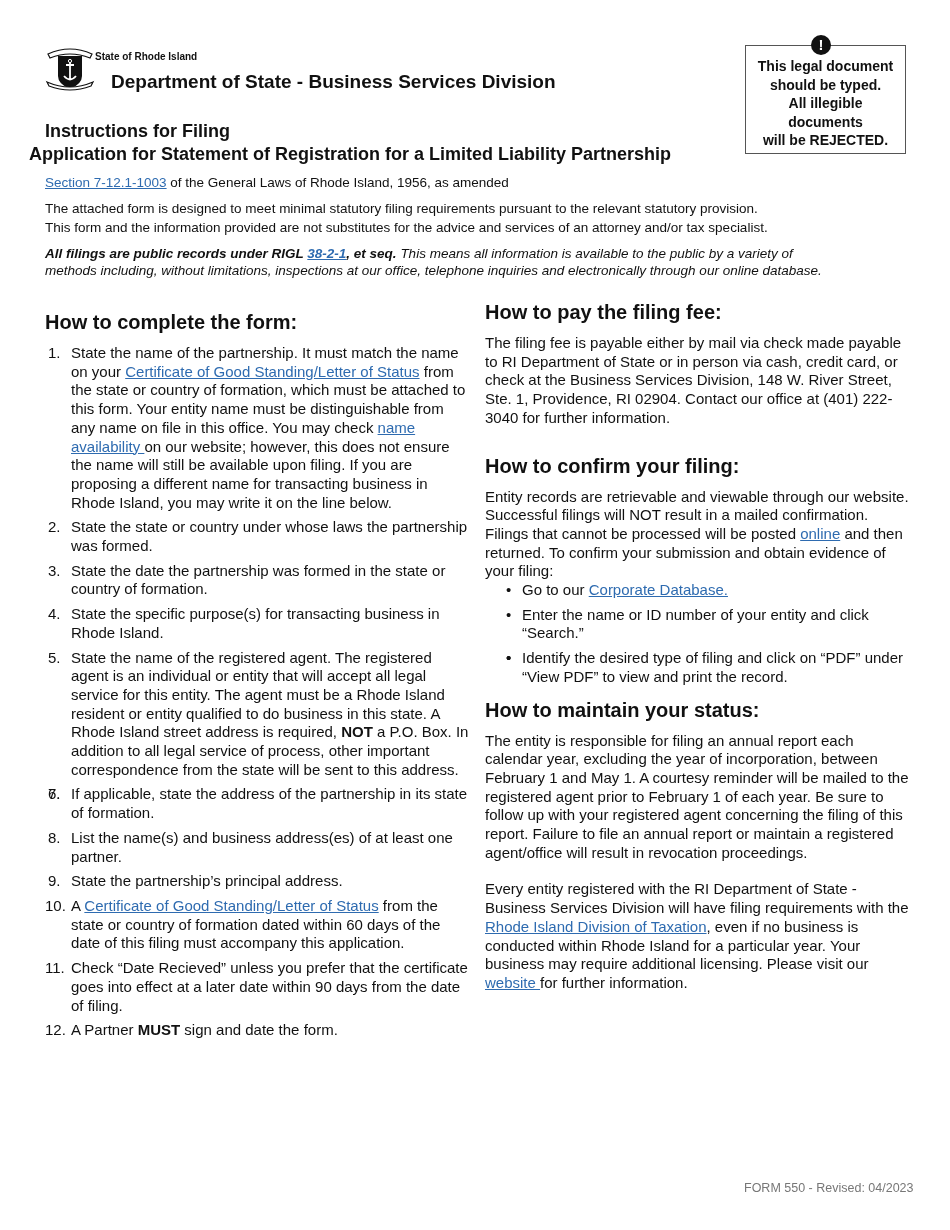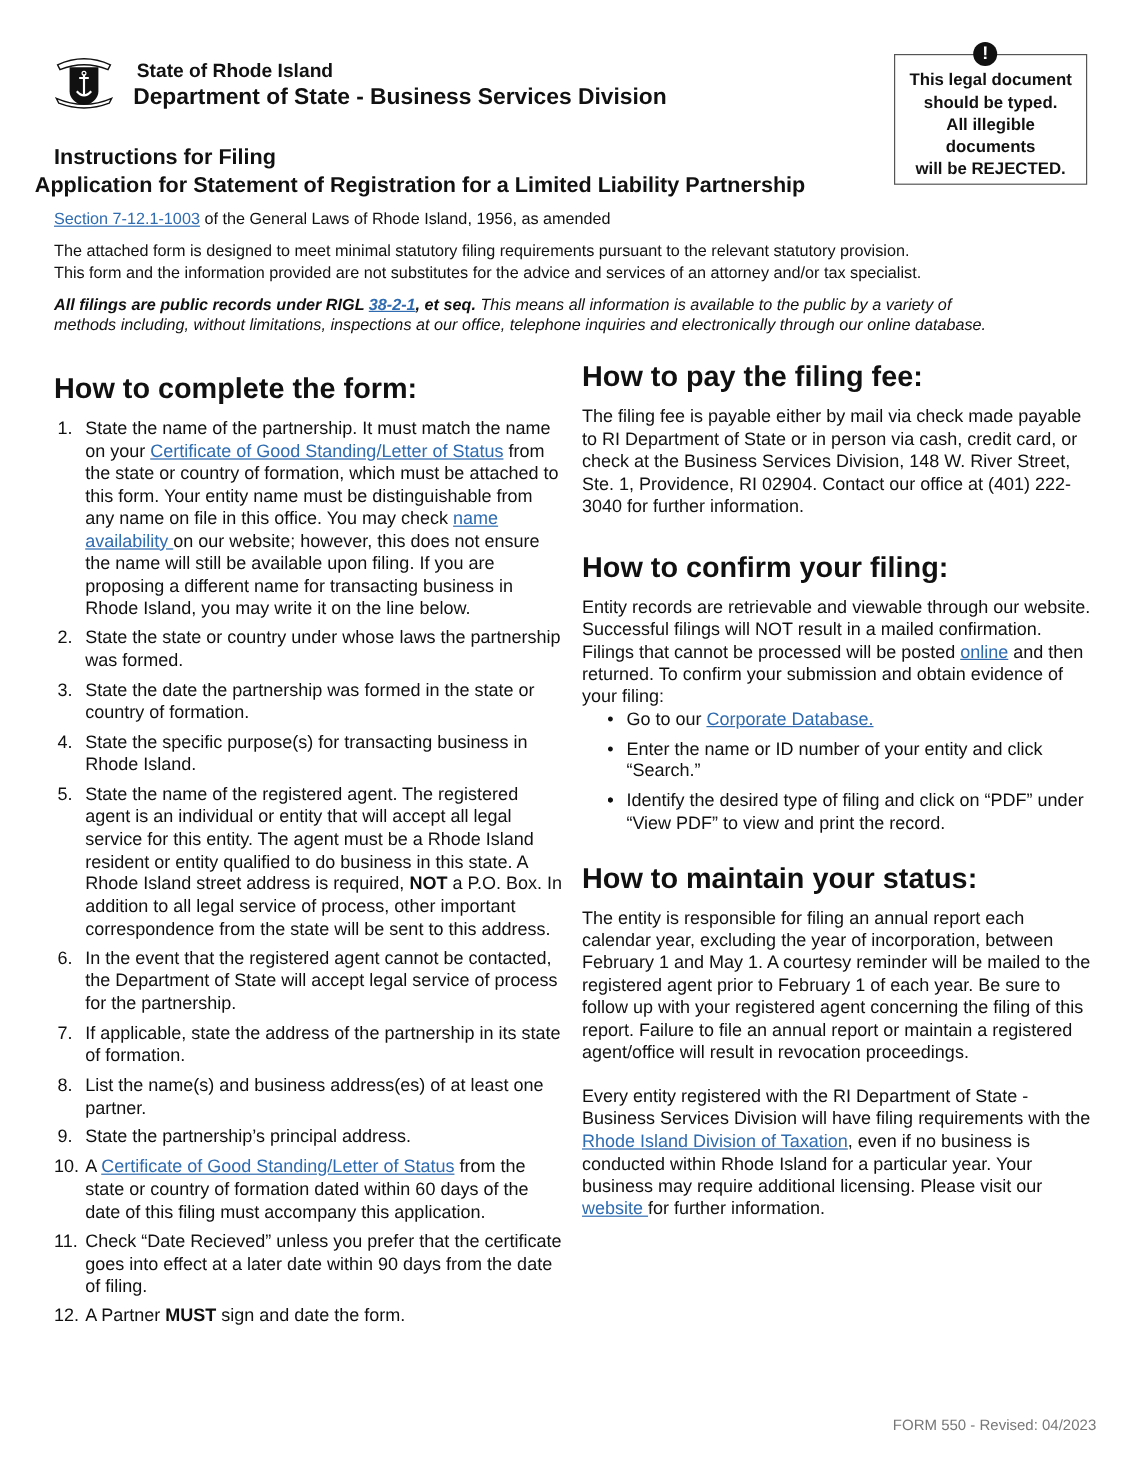--- a/index.html
+++ b/index.html
@@ -2,40 +2,40 @@
 <html><head>
 <meta charset="utf-8">
 <style>
   html, body { margin: 0; padding: 0; background: #ffffff; }
   body {
     width: 950px; height: 1230px; position: relative; overflow: hidden;
     font-family: "Liberation Sans", sans-serif; color: #111111;
   }
   a, .link { color: #2e6bb0; text-decoration: underline; }
   .seal { position: absolute; left: 44px; top: 42px; width: 52px; height: 52px; }
-  .hdr-state { position: absolute; left: 114px; top: 51px; font-size: 16px; font-weight: bold; }
+  .hdr-state { position: absolute; left: 95px; top: 51px; font-size: 10px; font-weight: bold; }
   .hdr-dept { position: absolute; left: 111px; top: 71px; font-size: 19px; font-weight: bold; }
   .warn-box {
     position: absolute; left: 745px; top: 45px; width: 161px; height: 109px;
     border: 1px solid #555; box-sizing: border-box; text-align: center;
     font-weight: bold; font-size: 14px; line-height: 18.5px; padding-top: 11px;
   }
   .warn-icon {
     position: absolute; left: 811px; top: 35px; width: 20px; height: 20px; border-radius: 50%;
     background: #111; color: #fff; font-weight: bold; font-size: 15px; line-height: 20px; text-align: center;
   }
   .title1 { position: absolute; left: 45px; top: 121px; font-size: 18px; font-weight: bold; }
   .title2 { position: absolute; left: 29px; top: 144px; font-size: 18px; font-weight: bold; }
   .section-line { position: absolute; left: 45px; top: 175px; font-size: 13.5px; }
   .disclaimer { position: absolute; left: 45px; top: 199px; font-size: 13.5px; line-height: 19px; width: 800px; }
   .public { position: absolute; left: 45px; top: 245px; font-size: 13.5px; line-height: 17px; width: 780px; font-style: italic; }
   .public b { font-weight: bold; }
   .col-left { position: absolute; left: 45px; top: 311px; width: 425px; }
   .col-right { position: absolute; left: 485px; top: 301px; width: 430px; }
-  h2 { font-size: 24px; font-weight: bold; margin: 0 0 10px 0; }
+  h2 { font-size: 20px; font-weight: bold; margin: 0 0 10px 0; }
   ol.steps { list-style: none; margin: 0; padding: 0; font-size: 15px; line-height: 18.7px; }
   ol.steps li { position: relative; padding-left: 26px; margin-bottom: 6px; }
   ol.steps li .num { position: absolute; left: 3px; top: 0; }
   ol.steps li .num.wide { left: 0; }
   p.body { font-size: 15px; line-height: 18.7px; margin: 0; }
   ul.bullets { list-style: none; margin: 0; padding: 0; font-size: 15px; line-height: 18.7px; }
   ul.bullets li { position: relative; padding-left: 37px; margin-bottom: 6px; }
   ul.bullets li .dot { position: absolute; left: 21px; top: 0; }
   .footer { position: absolute; left: 744px; top: 1181px; font-size: 12.5px; color: #777; }
 </style>
@@ -97,21 +97,20 @@
     <li>
       <span class="num">4.</span>
       <span>State the specific purpose(s) for transacting business in Rhode Island.</span>
     </li>
     <li>
       <span class="num">5.</span>
       <span>State the name of the registered agent. The registered agent is an individual or entity that will accept all legal service for this entity. The agent must be a Rhode Island resident or entity qualified to do business in this state. A Rhode Island street address is required, </span><b>NOT</b><span> a P.O. Box. In addition to all legal service of process, other important correspondence from the state will be sent to this address.</span>
     </li>
     <li>
       <span class="num">6.</span>
-      <span>In the event that the registered agent cannot be contacted, the Department of State will accept legal service of process for the partnership.</span>
     </li>
     <li>
       <span class="num">7.</span>
       <span>If applicable, state the address of the partnership in its state of formation.</span>
     </li>
     <li>
       <span class="num">8.</span>
       <span>List the name(s) and business address(es) of at least one partner.</span>
     </li>
     <li>
@@ -143,20 +142,20 @@
     <h2>How to confirm your filing:</h2>
     <p class="body"><span>Entity records are retrievable and viewable through our website. Successful filings will NOT result in a mailed confirmation. Filings that cannot be processed will be posted </span><a class="link">online</a><span> and then returned. To confirm your submission and obtain evidence of your filing:</span></p>
     <ul class="bullets">
       <li><span class="dot">•</span><span>Go to our </span><a class="link">Corporate Database.</a></li>
       <li><span class="dot">•</span><span>Enter the name or ID number of your entity and click “Search.”</span></li>
       <li><span class="dot">•</span></li>
       <li><span class="dot">•</span><span>Identify the desired type of filing and click on “PDF” under “View PDF” to view and print the record.</span></li>
     </ul>
   </div>
 
-  <div style="margin-top:22px;">
+  <div style="margin-top:12px;">
     <h2>How to maintain your status:</h2>
     <p class="body">The entity is responsible for filing an annual report each calendar year, excluding the year of incorporation, between February 1 and May 1. A courtesy reminder will be mailed to the registered agent prior to February 1 of each year. Be sure to follow up with your registered agent concerning the filing of this report. Failure to file an annual report or maintain a registered agent/office will result in revocation proceedings.</p>
     <p class="body" style="margin-top:18px;"><span>Every entity registered with the RI Department of State - Business Services Division will have filing requirements with the </span><a class="link">Rhode Island Division of Taxation</a><span>, even if no business is conducted within Rhode Island for a particular year. Your business may require additional licensing. Please visit our </span><a class="link">website </a><span>for further information.</span></p>
   </div>
 </div>
 
 <div class="footer">FORM 550 - Revised: 04/2023</div>
 
 </body></html>

